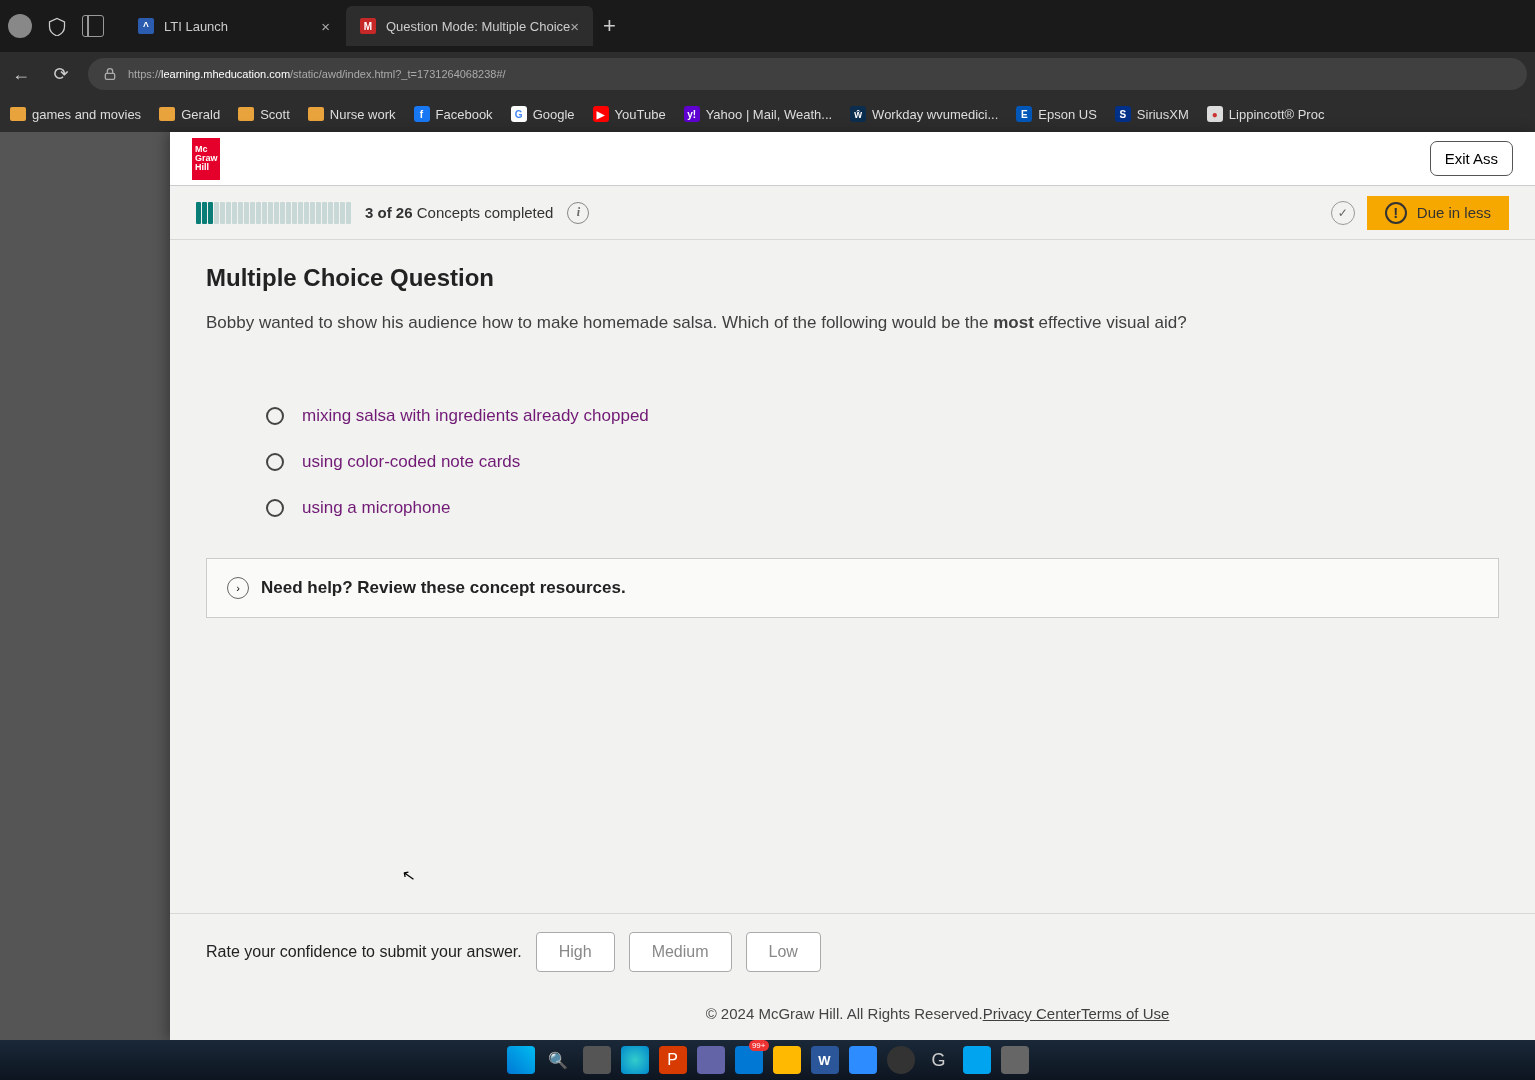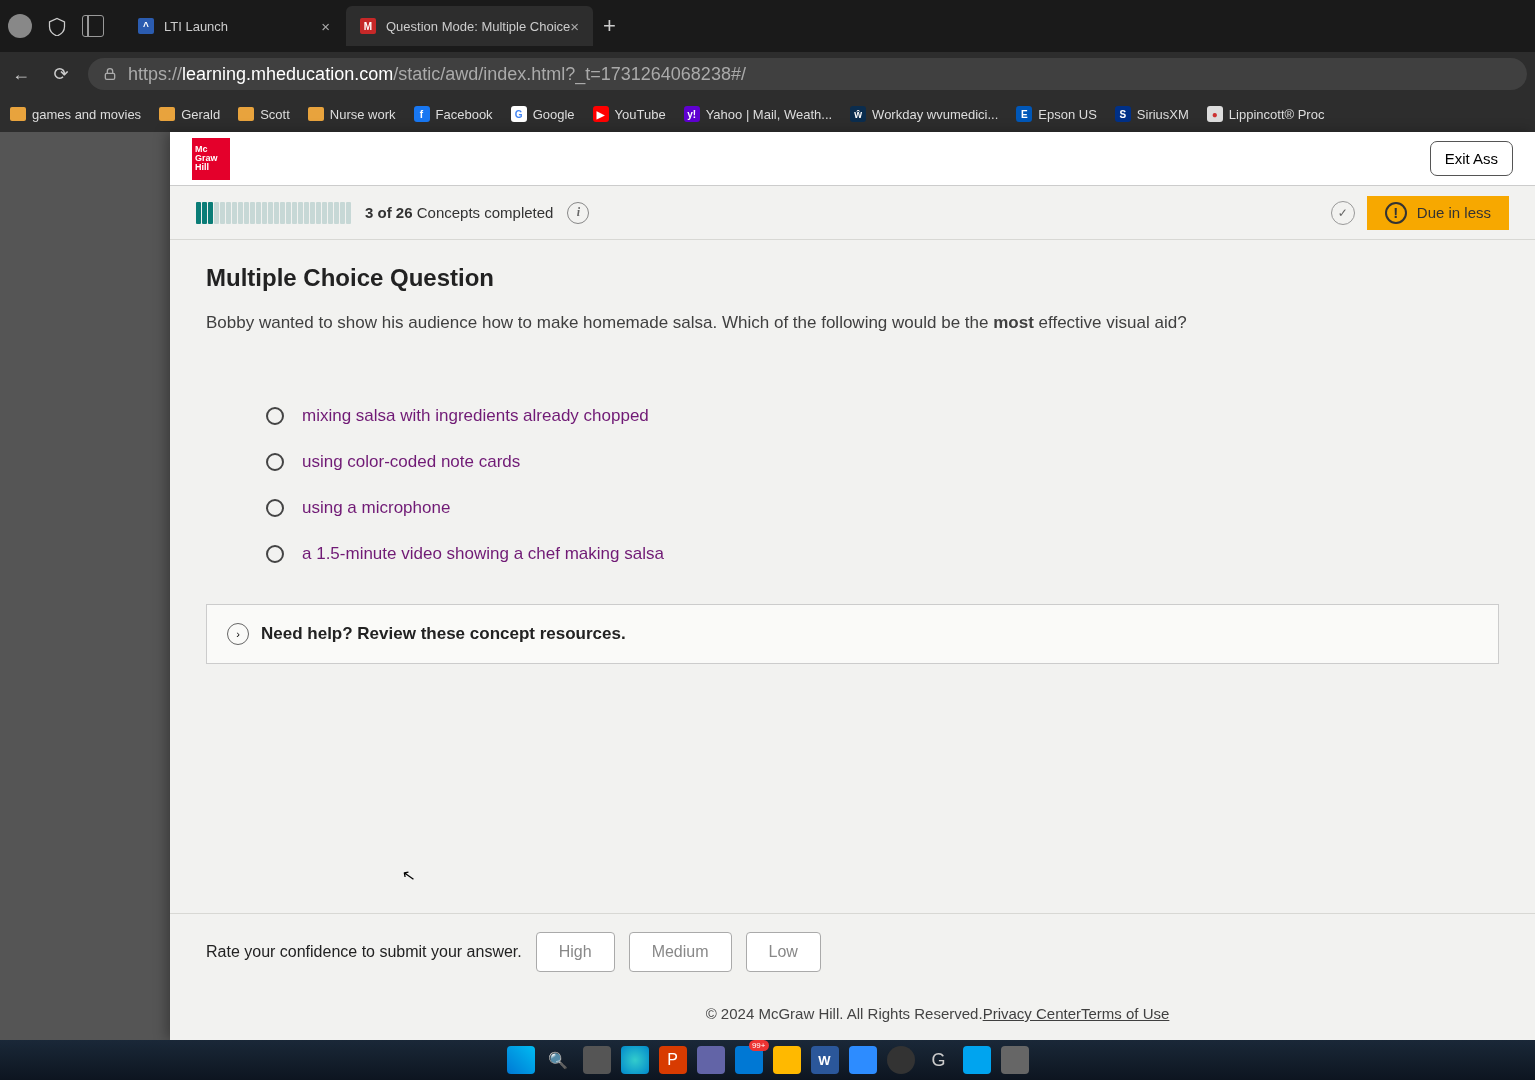--- a/index.html
+++ b/index.html
@@ -12,36 +12,36 @@
   .tab-overview { width:22px; height:22px; border:1.5px solid #999; border-radius:3px; margin-right:20px; position:relative;}
   .tab-overview::after{content:"";position:absolute;left:4px;top:0;bottom:0;width:1.5px;background:#999;}
   .tab { height:40px; display:flex; align-items:center; padding:0 14px; color:#ccc; font-size:13px; border-top-left-radius:6px;border-top-right-radius:6px; margin-right:2px; min-width:220px;}
   .tab.active { background:#2d2d2d; }
   .tab-favicon { width:16px; height:16px; margin-right:10px; background:#333; border-radius:2px; display:flex;align-items:center;justify-content:center;font-size:10px;color:#fff;font-weight:bold;}
   .tab .close {margin-left:auto; font-size:15px; color:#aaa;}
   .newtab { color:#ccc; font-size:22px; margin-left:8px; cursor:pointer;}
   
   .nav-row { background:#2d2d2d; height:44px; display:flex; align-items:center; padding:0 8px; gap:14px;}
   .nav-btn { color:#ccc; font-size:18px; cursor:pointer; width:26px; text-align:center;}
-  .url-bar { flex:1; height:32px; background:#404040; border-radius:16px; display:flex; align-items:center; padding:0 14px; color:#aaa; font-size:18px;}
+  .url-bar { flex:1; height:32px; background:#404040; border-radius:16px; display:flex; align-items:center; padding:0 14px; color:#aaa; font-size:11px;}
   .url-lock{width:16px;height:16px;margin-right:10px;}
   .url-text span.domain{color:#fff;}
   
   .bookmarks { background:#2d2d2d; height:36px; display:flex; align-items:center; padding:0 10px; gap:18px; font-size:13px; color:#ddd;}
   .bm { display:flex; align-items:center; gap:6px; cursor:pointer; white-space:nowrap;}
   .bm-folder{width:16px;height:14px;background:#e8a33d;border-radius:2px;display:inline-block;}
   .bm-fav{width:16px;height:16px;border-radius:3px;display:flex;align-items:center;justify-content:center;font-size:10px;font-weight:bold;color:#fff;}
   
   
   .content-wrap{ background:#555; height:calc(1080px - 52px - 44px - 36px - 40px); padding:0; position:relative;}
   .app-body{ background:#f2f2f0; height:100%; margin-left:170px; position:relative; box-shadow:-4px 0 12px rgba(0,0,0,.3);}
   
   
   .app-header{ height:54px; background:#fff; border-bottom:1px solid #ccc; display:flex; align-items:center; padding:0 22px; gap:18px;}
-  .logo { width:38px; height:42px; background:#e4002b; color:#fff; font-size:9px; font-weight:bold; line-height:1; display:flex; flex-direction:column; justify-content:center; padding:3px;}
+  .logo { width:28px; height:42px; background:#e4002b; color:#fff; font-size:9px; font-weight:bold; line-height:1; display:flex; flex-direction:column; justify-content:center; padding:3px;}
   .exit-btn{ margin-left:auto; border:1px solid #555; background:#fff; padding:8px 14px; font-size:15px; border-radius:7px; cursor:pointer;}
   
   
   .progress-row{ height:54px; display:flex; align-items:center; padding:0 26px; gap:14px; border-bottom:1px solid #d8d8d4;}
   .prog-bar{ display:flex; gap:1px;}
   .prog-seg{ width:5px; height:22px; background:#c7d8d6; border-radius:1px;}
   .prog-seg.done{ background:#0b7d77;}
   .prog-text{ font-size:15px; color:#333;}
   .prog-text b{ font-weight:700;}
   .info-circ{ width:22px;height:22px;border:1.5px solid #888;border-radius:50%;display:flex;align-items:center;justify-content:center;font-size:12px;color:#666;font-family:serif;font-style:italic;font-weight:bold;}
@@ -233,24 +233,20 @@
             <div class="radio"></div>
             <span>mixing salsa with ingredients already chopped</span>
           </div>
           <div class="opt">
             <div class="radio"></div>
             <span>using color-coded note cards</span>
           </div>
           <div class="opt">
             <div class="radio"></div>
             <span>using a microphone</span>
-          </div>
-          <div class="opt">
-            <div class="radio"></div>
-            <span>a 1.5-minute video showing a chef making salsa</span>
           </div>
         </div>
 
       <div class="help-box">
         <div class="chev-circ">›</div>
         <div class="help-text">Need help? Review these concept resources.</div>
       </div>
     </div>
 
     <div class="conf-row">

